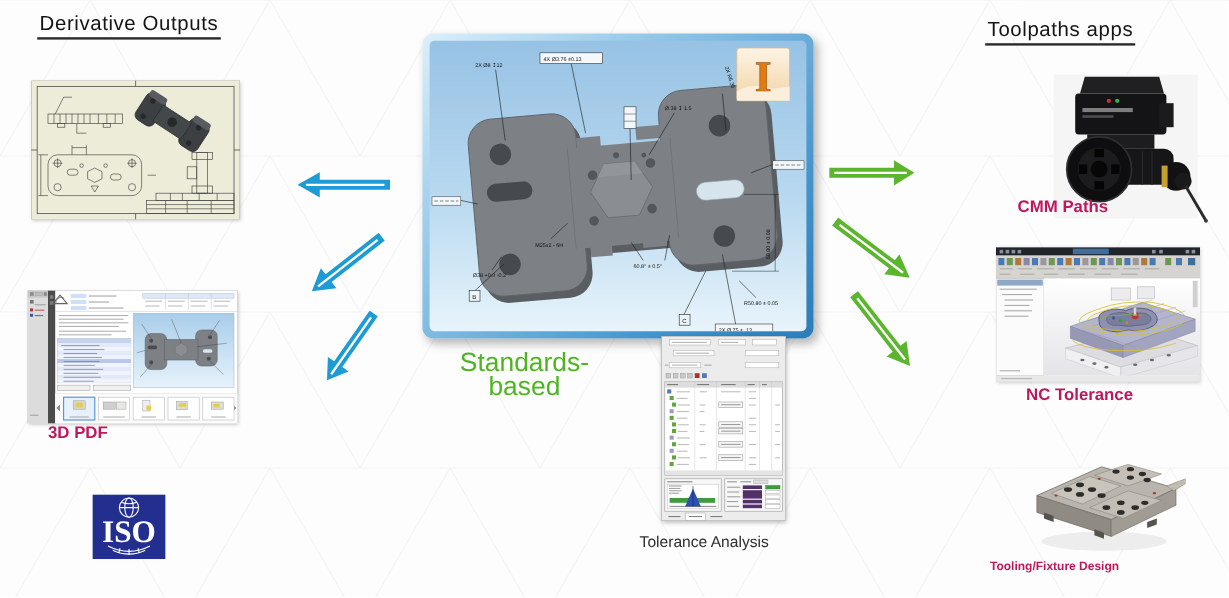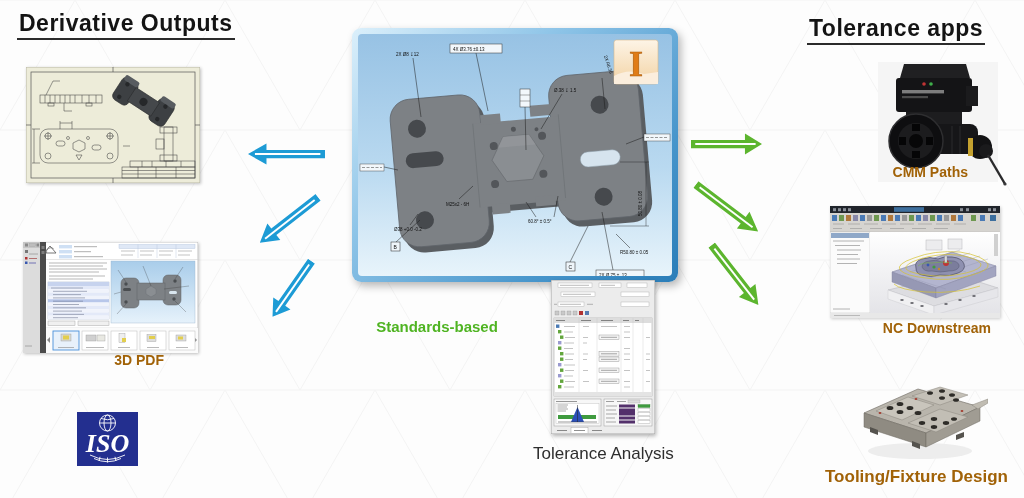--- a/index.html
+++ b/index.html
@@ -1,50 +1,50 @@
 <!DOCTYPE html>
 <html><head>
 <meta charset="utf-8">
 <style>
   html,body{margin:0;padding:0;}
   body{font-family:"Liberation Sans",sans-serif;background:#ffffff;}
   #stage{position:relative;width:1024px;height:498px;background:#fdfdfd;overflow:hidden;}
   #tri-bg{position:absolute;left:0;top:0;width:1024px;height:498px;opacity:.55;}
 
-  .heading{position:absolute;font-size:23px;font-weight:700;color:#141414;
-           border-bottom:2px solid #2b2b2b;padding:0 2px 1px 2px;letter-spacing:.5px;}
+  .heading{position:absolute;font-size:17px;font-weight:400;color:#141414;
+           border-bottom:2px solid #2b2b2b;padding:0 2px 1px 2px;letter-spacing:.5px;margin-left:14px;}
   #h-left{left:17px;top:10px;}
   #h-right{left:807px;top:15px;}
 
-  .cap{position:absolute;font-size:14px;font-weight:bold;color:#a16207;text-align:right;white-space:nowrap;}
+  .cap{position:absolute;font-size:14px;font-weight:bold;color:#be185d;text-align:left;white-space:nowrap;}
   #cap-mfg{left:2px;top:190px;width:204px;}
   #cap-pdf{left:40px;top:352px;width:124px;}
   #cap-step{left:28px;top:475px;width:144px;}
   #cap-cmm{left:848px;top:164px;width:120px;}
   #cap-nc{left:855px;top:320px;width:136px;}
-  #cap-tool{left:825px;top:467px;width:178px;font-size:17px;}
-  #cap-tol{position:absolute;left:533px;top:444px;font-size:17px;font-weight:400;color:#2e2e2e;}
+  #cap-tool{left:825px;top:467px;width:178px;font-size:10px;}
+  #cap-tol{position:absolute;left:533px;top:444px;font-size:13px;font-weight:400;color:#2e2e2e;}
 
   .imgbox{position:absolute;}
   #drawing-2d{left:26px;top:67px;width:174px;height:116px;box-shadow:1px 1px 3px rgba(0,0,0,.25);}
   #pdf-shot{left:23px;top:242px;width:175px;height:111px;box-shadow:1px 1px 3px rgba(0,0,0,.25);}
-  #iso-box{left:77px;top:412px;width:41px;height:54px;font-style:italic;}
+  #iso-box{left:77px;top:412px;width:41px;height:54px;}
   #cmm-box{left:868px;top:62px;width:140px;height:126px;}
   #nc-box{left:830px;top:206px;width:170px;height:112px;box-shadow:1px 1px 3px rgba(0,0,0,.2);}
   #tool-box{left:856px;top:383px;width:132px;height:80px;}
   #tol-box{left:551px;top:280px;width:104px;height:154px;box-shadow:1px 2px 4px rgba(0,0,0,.3);}
 
   #cad-frame{position:absolute;left:352px;top:28px;width:314px;height:242px;padding:6px;border-radius:9px;
      background:linear-gradient(135deg,#dcf0fb 0%,#8fc5e8 35%,#4795cb 75%,#2a7db8 100%);
      box-shadow:3px 4px 8px rgba(0,0,0,.28);}
   #cad-inner{width:100%;height:100%;border-radius:4px;overflow:hidden;
      background:linear-gradient(#97c2e4 0%,#b9d9f0 55%,#e8f4fb 100%);}
 
   #center-caption{position:absolute;left:355px;top:292px;width:164px;text-align:center;
-     font-size:15px;font-weight:bold;color:#4fb422;line-height:20px;margin-top:25px;}
+     font-size:22px;font-weight:normal;color:#4fb422;line-height:20px;}
 
   .arrow{position:absolute;height:24px;transform-origin:center;}
   .arrow svg{display:block;width:100%;height:100%;}
   #ar-b1{left:248px;top:142px;width:77px;}
   #ar-b2{left:252px;top:208px;width:74px;transform:rotate(-38deg);}
   #ar-b3{left:258px;top:277px;width:68px;transform:rotate(-55deg);}
   #ar-g1{left:691px;top:132px;width:71px;}
   #ar-g2{left:688px;top:196px;width:78px;transform:rotate(37deg);}
   #ar-g3{left:697px;top:263px;width:76px;transform:rotate(52deg);}
 
@@ -61,21 +61,21 @@
   <svg id="tri-bg">
     <defs>
       <pattern id="tri" width="150" height="130" patternUnits="userSpaceOnUse">
         <path d="M0 130 L75 0 L150 130 M0 0 H150 M0 130 H150" stroke="#ececec" stroke-width="1" fill="none"></path>
       </pattern>
     </defs>
     <rect x="0" y="0" width="1024" height="498" fill="url(#tri)"></rect>
   </svg>
 
   <div class="heading" id="h-left">Derivative Outputs</div>
-  <div class="heading" id="h-right">Tolerance apps</div>
+  <div class="heading" id="h-right">Toolpaths apps</div>
 
   <div class="imgbox" id="drawing-2d">
     <svg viewBox="0 0 174 116" width="174" height="116">
       <rect x="0" y="0" width="174" height="116" fill="#edecd9" stroke="#b9b8a6" stroke-width="1"></rect>
       <rect x="5" y="5" width="164" height="106" fill="none" stroke="#555" stroke-width="0.7"></rect>
       <g stroke="#555" stroke-width="0.7">
         <line x1="0" y1="58" x2="5" y2="58"></line>
           <line x1="169" y1="58" x2="174" y2="58"></line>
         <line x1="87" y1="0" x2="87" y2="5"></line>
           <line x1="87" y1="111" x2="87" y2="116"></line>
@@ -773,21 +773,21 @@
       <g fill="none" stroke="#7ab648" stroke-width="0.6">
         <path d="M88,60 Q92,56 102,57 Q112,55 122,57"></path>
       </g>
 
       <rect x="164" y="28" width="4" height="22" fill="#d0d0d0"></rect>
 
       <rect x="0" y="107" width="170" height="5" fill="#e8e8e8"></rect>
       <line x1="4" y1="109.5" x2="30" y2="109.5" stroke="#999" stroke-width="0.6"></line>
     </svg>
   </div>
-  <div class="cap" id="cap-nc">NC Downstream</div>
+  <div class="cap" id="cap-nc">NC Tolerance</div>
 
   <div class="imgbox" id="tool-box">
     <svg viewBox="0 0 132 80" width="132" height="80">
       <ellipse cx="64" cy="68" rx="52" ry="8" fill="#ededed"></ellipse>
 
       <polygon points="8,30 62,6 124,24 70,50" fill="#b9b5ac" stroke="#7a766e" stroke-width="0.7"></polygon>
       <polygon points="8,30 70,50 70,64 8,44" fill="#8f8b82" stroke="#6e6a62" stroke-width="0.5"></polygon>
       <polygon points="70,50 124,24 124,38 70,64" fill="#a09c93" stroke="#6e6a62" stroke-width="0.5"></polygon>
 
       <polygon points="20,28 52,14 78,22 46,37" fill="#c9c5bc" stroke="#8a867e" stroke-width="0.5"></polygon>

